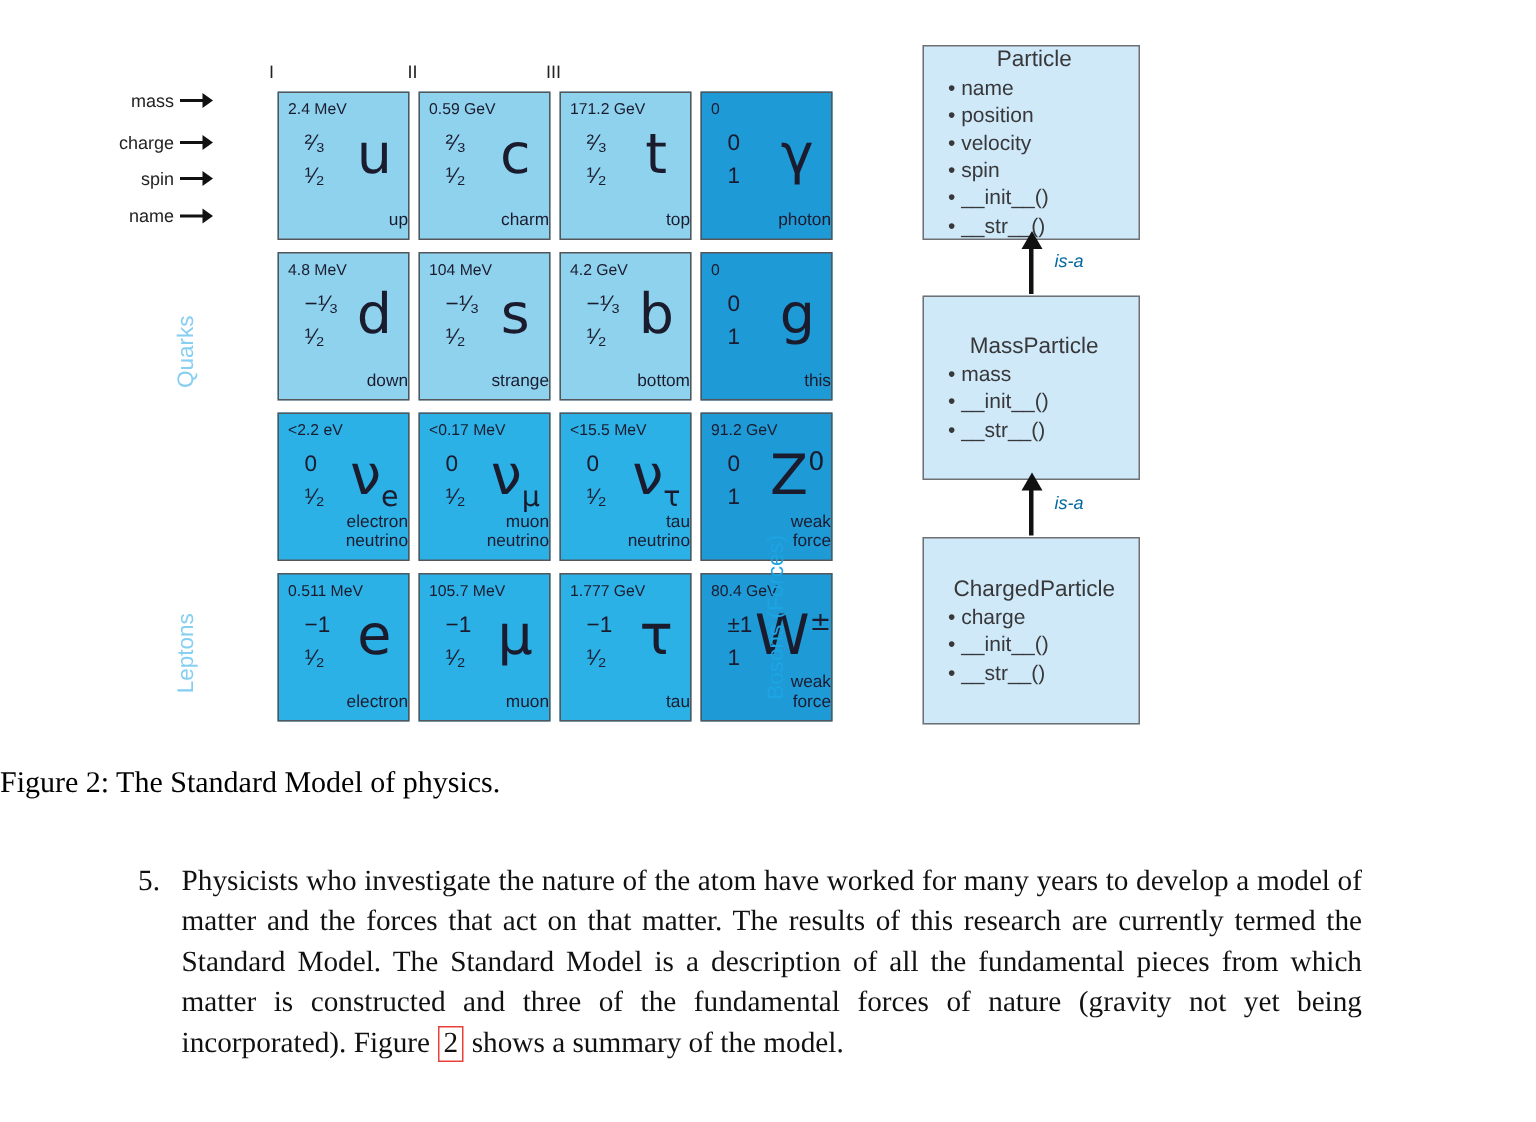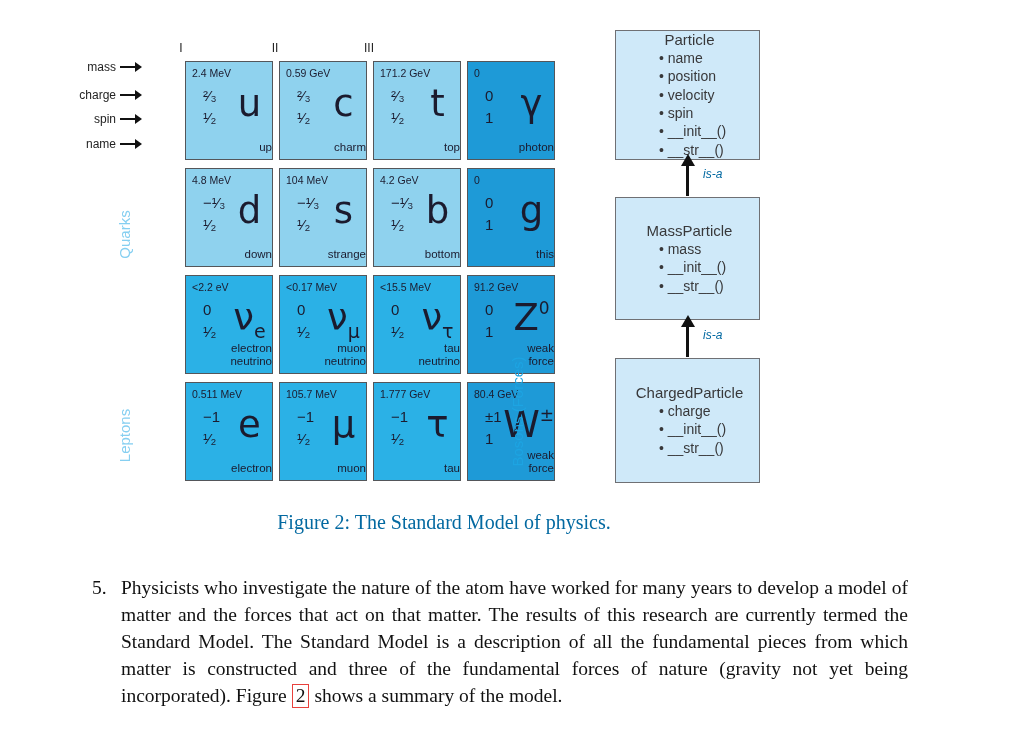--- a/index.html
+++ b/index.html
@@ -37,33 +37,33 @@
   .side-label{position:absolute;font-size:15px;white-space:nowrap;
               transform:rotate(-90deg);transform-origin:center;}
   .lbl-quarks{left:96px;top:226px;width:56px;text-align:center;color:#86cff1;}
   .lbl-leptons{left:94px;top:427px;width:60px;text-align:center;color:#86cff1;}
   .lbl-bosons{left:460px;top:403px;width:115px;text-align:center;color:#1da4e2;}
 
   
   .uml-box{position:absolute;left:615px;width:145px;box-sizing:border-box;
            background:#cfe9f9;border:1.5px solid #6f7074;
            display:flex;flex-direction:column;justify-content:center;
-           padding:4px 6px 4px 10px;color:#38383a;align-items:center;}
+           padding:4px 6px 4px 10px;color:#38383a;}
   .uml-title{text-align:center;font-size:15px;margin-bottom:1px;}
   .uml-members{list-style:none;margin:0;padding:0 0 0 6px;font-size:14px;line-height:1.32;}
   .uml-members li::before{content:"\2022\00a0";}
   .uml-arrow{position:absolute;left:686px;width:3px;background:#111;}
   .uml-arrow::before{content:"";position:absolute;top:-10px;left:-5.5px;
        border-left:7px solid transparent;border-right:7px solid transparent;
        border-bottom:12px solid #111;}
   .isa{position:absolute;left:703px;font-size:12px;font-style:italic;color:#0369a1;}
 
   
-  .caption{position:absolute;left:0;top:511px;width:888px;text-align:center;
-           font-family:"Liberation Serif",serif;font-size:20px;color:#0369a1;}
+  .caption{position:absolute;left:0;top:511px;width:888px;text-align:left;
+           font-family:"Liberation Serif",serif;font-size:20px;color:#000000;}
   .para{position:absolute;left:92px;top:574px;width:816px;display:flex;
         font-family:"Liberation Serif",serif;font-size:19.5px;line-height:27px;color:#111;}
   .item-no{width:29px;flex:0 0 29px;}
   .item-text{flex:1;text-align:justify;}
   .figref{border:1.5px solid #e8413c;padding:0 3px;margin:0 5px;display:inline-block;line-height:22px;}
 </style>
 </head>
 <body>
 
 <div class="page">

